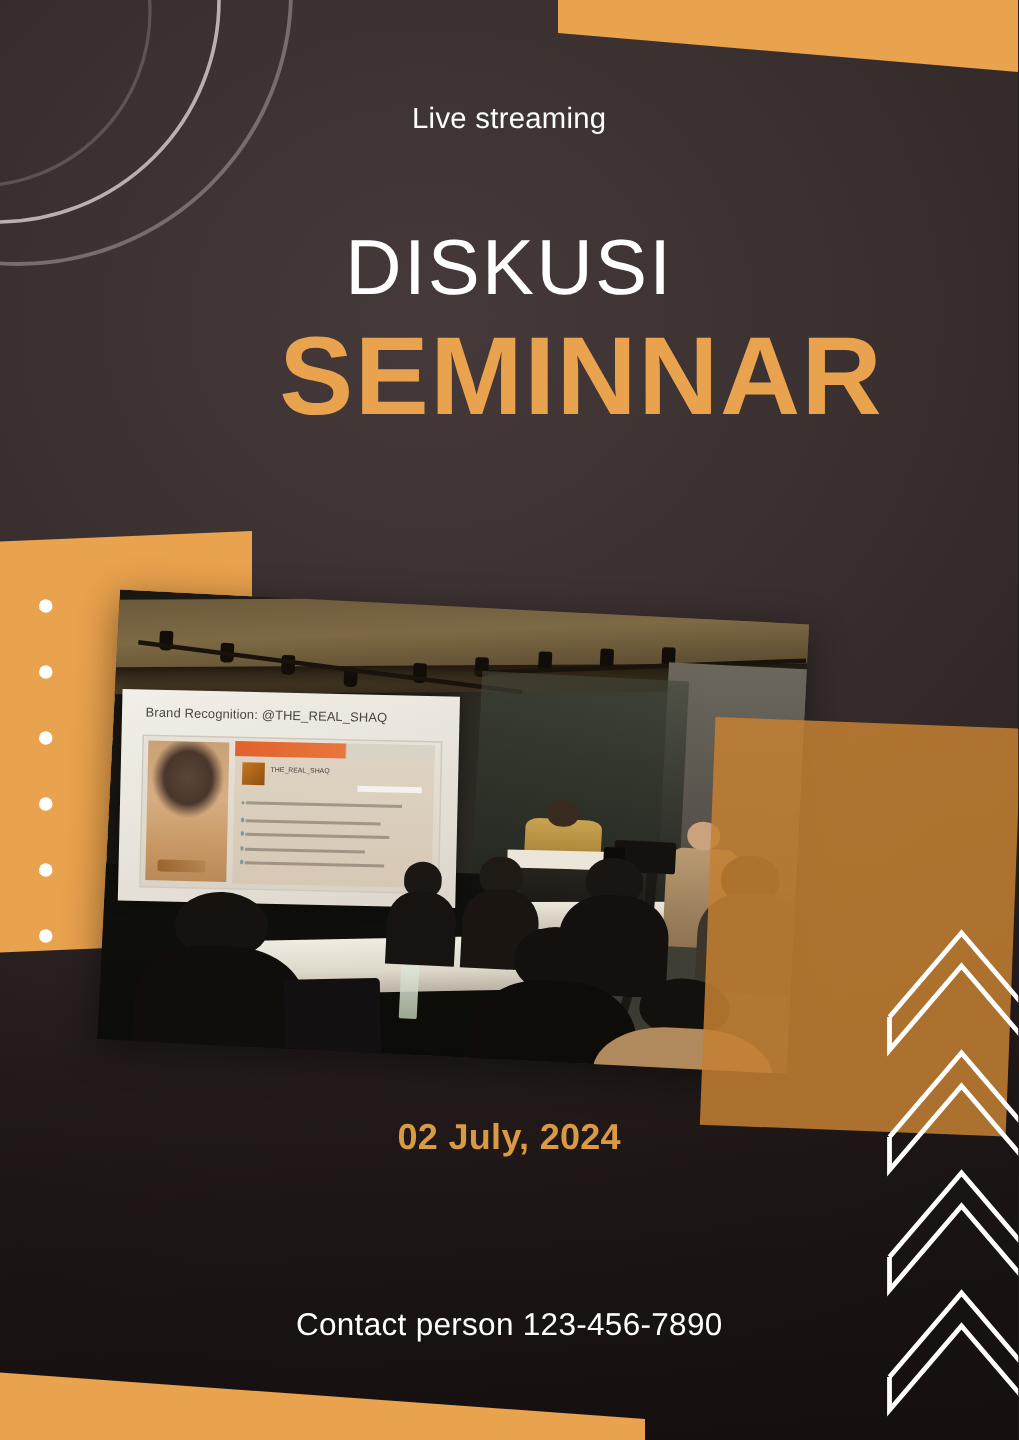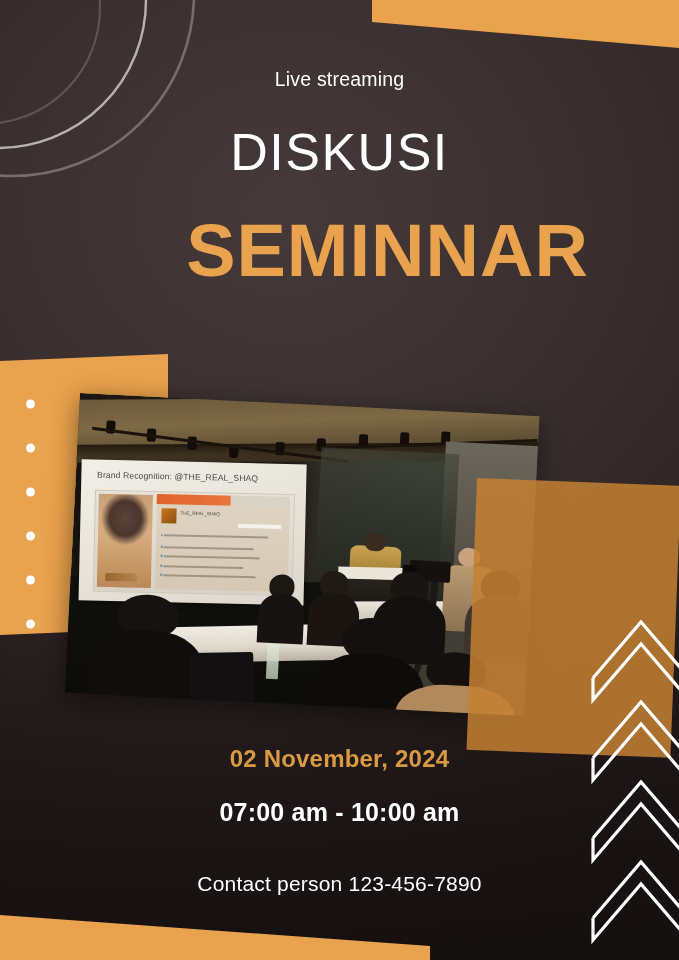--- a/index.html
+++ b/index.html
@@ -336,21 +336,21 @@
     text-align: center;
     color: #ffffff;
   }
   .live-streaming {
     top: 68px;
     font-size: 19.5px;
     font-weight: 400;
     letter-spacing: 0.2px;
   }
   .title-1 {
-    top: 125px;
+    top: 152px;
     font-size: 52px;
     font-weight: 400;
     letter-spacing: 1.5px;
     line-height: 1.05;
   }
   .title-2 {
     top: 212px;
     font-size: 74px;
     font-weight: bold;
     letter-spacing: 1px;
@@ -530,17 +530,16 @@
 
   <div class="shape-bottom-left">
     <svg viewBox="0 0 679 110" preserveAspectRatio="none" xmlns="http://www.w3.org/2000/svg">
       <polygon points="0,65 430,96 430,110 0,110" fill="#e9a24d"></polygon>
     </svg>
   </div>
 
   <div class="txt live-streaming">Live streaming</div>
   <div class="txt title-1">DISKUSI</div>
   <div class="txt title-2">SEMINNAR</div>
-  <div class="txt event-date">02 November, 2024</div>
-  <div class="txt event-time">07:00 am - 10:00 am</div>
+  <div class="txt event-date">02 July, 2024</div>
   <div class="txt event-contact">Contact person 123-456-7890</div>
 
 </div>
 
 </body></html>

